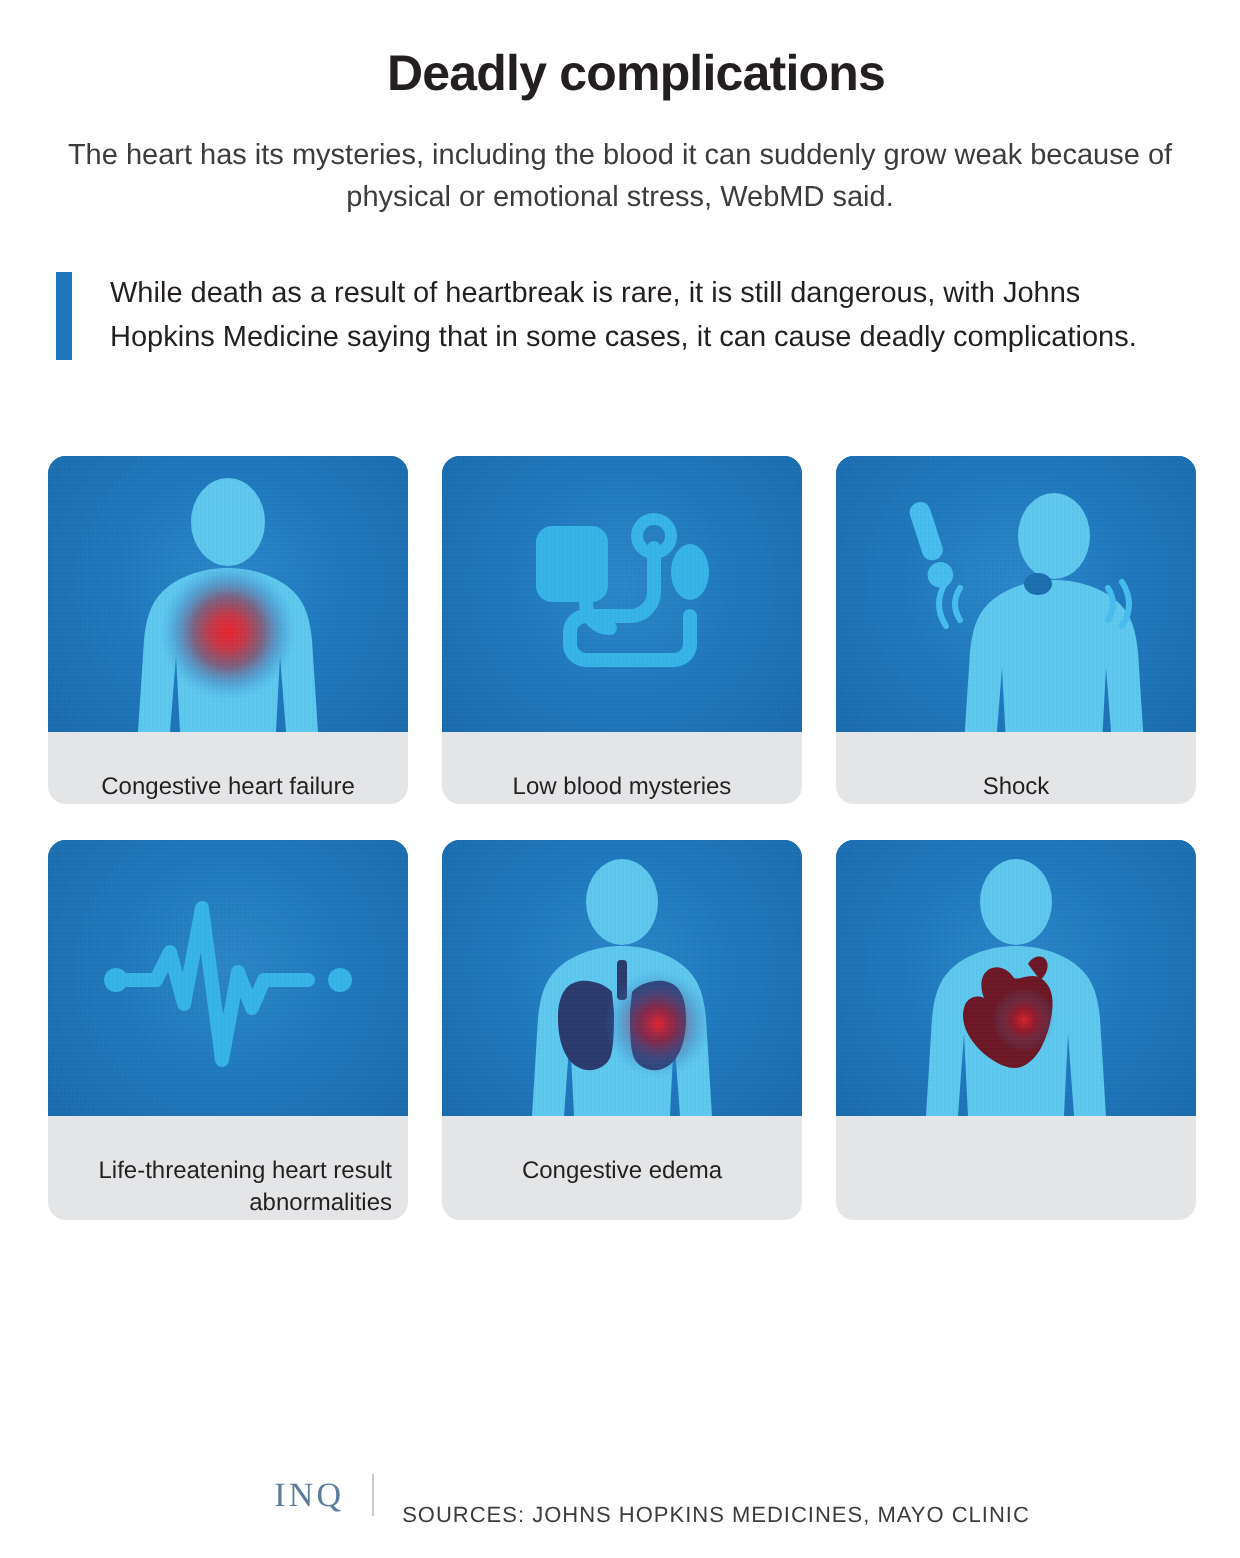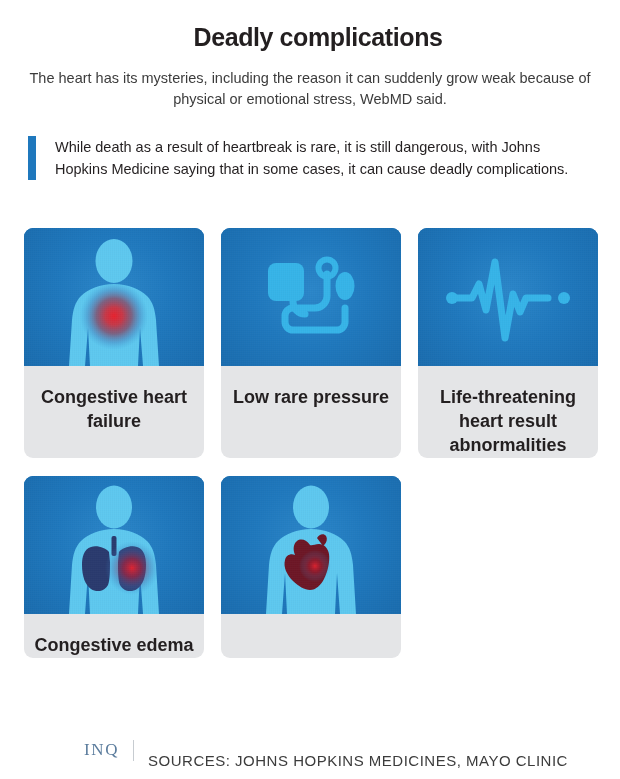--- a/index.html
+++ b/index.html
@@ -46,46 +46,46 @@
   }
   .card-art::after{ 
     content:"";position:absolute;inset:0;opacity:.16;pointer-events:none;
     background-image:
       repeating-linear-gradient(0deg, rgba(255,255,255,.10) 0 1px, transparent 1px 2px),
       repeating-linear-gradient(90deg, rgba(0,0,0,.10) 0 1px, transparent 1px 2px);
   }
   .card-art svg{position:absolute;left:0;top:0;}
   .card-label{
     flex:1;display:flex;align-items:flex-start;justify-content:center;
-    text-align:center;font-size:18px;font-weight:bold;color:#231f20;
+    text-align:right;font-size:12px;font-weight:normal;color:#231f20;
     line-height:1.33;padding:20px 8px 0;
   }
   .row2 .card-art{height:138px;}
   .row2 .card-label{padding-top:20px;}
 
   
   .footer{
     position:absolute;left:16px;top:731px;width:620px;
     display:flex;align-items:center;justify-content:center;gap:0;
   }
   .inq{
     font-size:17px;letter-spacing:1.6px;color:#5b7c9d;font-weight:normal;
     font-family:"Liberation Serif",serif;
   }
   .fdiv{width:1px;height:21px;background:#c7ccd1;margin:0 14px;}
-  .sources{font-size:15px;letter-spacing:.5px;color:#3c3c3c;margin-top:21px;}
+  .sources{font-size:11px;letter-spacing:.5px;color:#3c3c3c;margin-top:21px;}
 </style>
 </head>
 <body>
 
 <div class="page">
 
   <div class="title">Deadly complications</div>
 
-  <div class="subtitle">The heart has its mysteries, including the reason it can suddenly grow weak because of physical or emotional stress, WebMD said.</div>
+  <div class="subtitle">The heart has its mysteries, including the blood it can suddenly grow weak because of physical or emotional stress, WebMD said.</div>
 
   <div class="quote-wrap">
     <div class="quote-bar"></div>
     <div class="quote-text">While death as a result of heartbreak is rare, it is still dangerous, with Johns Hopkins Medicine saying that in some cases, it can cause deadly complications.</div>
   </div>
 
   <div class="grid">
 
     <div class="card">
       <div class="card-art">
@@ -114,23 +114,45 @@
         <svg width="180" height="138" viewBox="0 0 180 138">
           <g fill="none" stroke="#36b4e8" stroke-width="7" stroke-linecap="round">
             <path d="M72 58 v16 a12 12 0 0 0 12 12 h0"></path>
             <path d="M106 46 v22 a12 12 0 0 1 -12 12 h-22 a8 8 0 0 0 -8 8 v6 a8 8 0 0 0 8 8 h44 a8 8 0 0 0 8 -8 v-14"></path>
           </g>
           <rect x="47" y="35" width="36" height="38" rx="8" fill="#36b4e8"></rect>
           <circle cx="106" cy="40" r="8.5" fill="none" stroke="#36b4e8" stroke-width="6"></circle>
           <ellipse cx="124" cy="58" rx="9.5" ry="14" fill="#36b4e8"></ellipse>
         </svg>
       </div>
-      <div class="card-label">Low rare pressure</div>
-    </div>
-
+      <div class="card-label">Low blood mysteries</div>
+    </div>
+
+    <div class="card">
+      <div class="card-art">
+        <svg width="180" height="138" viewBox="0 0 180 138">
+          <g fill="#5ec8ef" transform="translate(14,6)">
+            <ellipse cx="95" cy="34" rx="18" ry="21.5"></ellipse>
+            <path d="M95 56c-14 0-26 5-33 12-6 6-8 14-9 24l-3 46h16l3-38 2 38h48l2-38 3 38h16l-3-46c-1-10-3-18-9-24-7-7-19-12-33-12z"></path>
+          </g>
+          <ellipse cx="101" cy="64" rx="7" ry="5.5" fill="#1b6fae"></ellipse>
+          <g fill="#47bdee" transform="rotate(-18 48 44)">
+            <rect x="42" y="22" width="10.5" height="30" rx="5"></rect>
+            <circle cx="47.2" cy="60" r="6.4"></circle>
+          </g>
+          <g fill="none" stroke="#47bdee" stroke-width="3" stroke-linecap="round">
+            <path d="M62 66 q-5 8 0 16"></path>
+            <path d="M55 63 q-7 11 0 22"></path>
+            <path d="M136 66 q5 8 0 16"></path>
+            <path d="M143 63 q7 11 0 22"></path>
+          </g>
+        </svg>
+      </div>
+      <div class="card-label">Shock</div>
+    </div>
 
     <div class="card row2">
       <div class="card-art">
         <svg width="180" height="138" viewBox="0 0 180 138">
           <path d="M34 70 H54 l7 -14 7 26 9 -48 10 76 8 -44 7 18 6 -14 h22" fill="none" stroke="#36b4e8" stroke-width="7" stroke-linejoin="round" stroke-linecap="round"></path>
           <circle cx="34" cy="70" r="6" fill="#36b4e8"></circle>
           <circle cx="146" cy="70" r="6" fill="#36b4e8"></circle>
         </svg>
       </div>
       <div class="card-label">Life-threatening heart result abnormalities</div>

